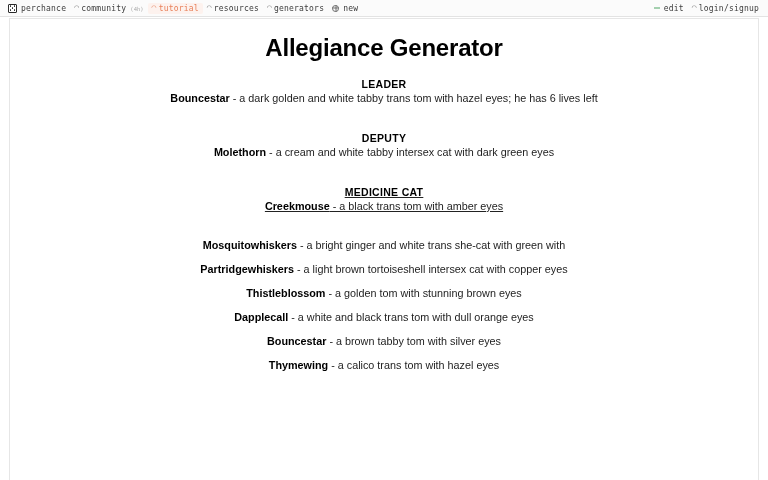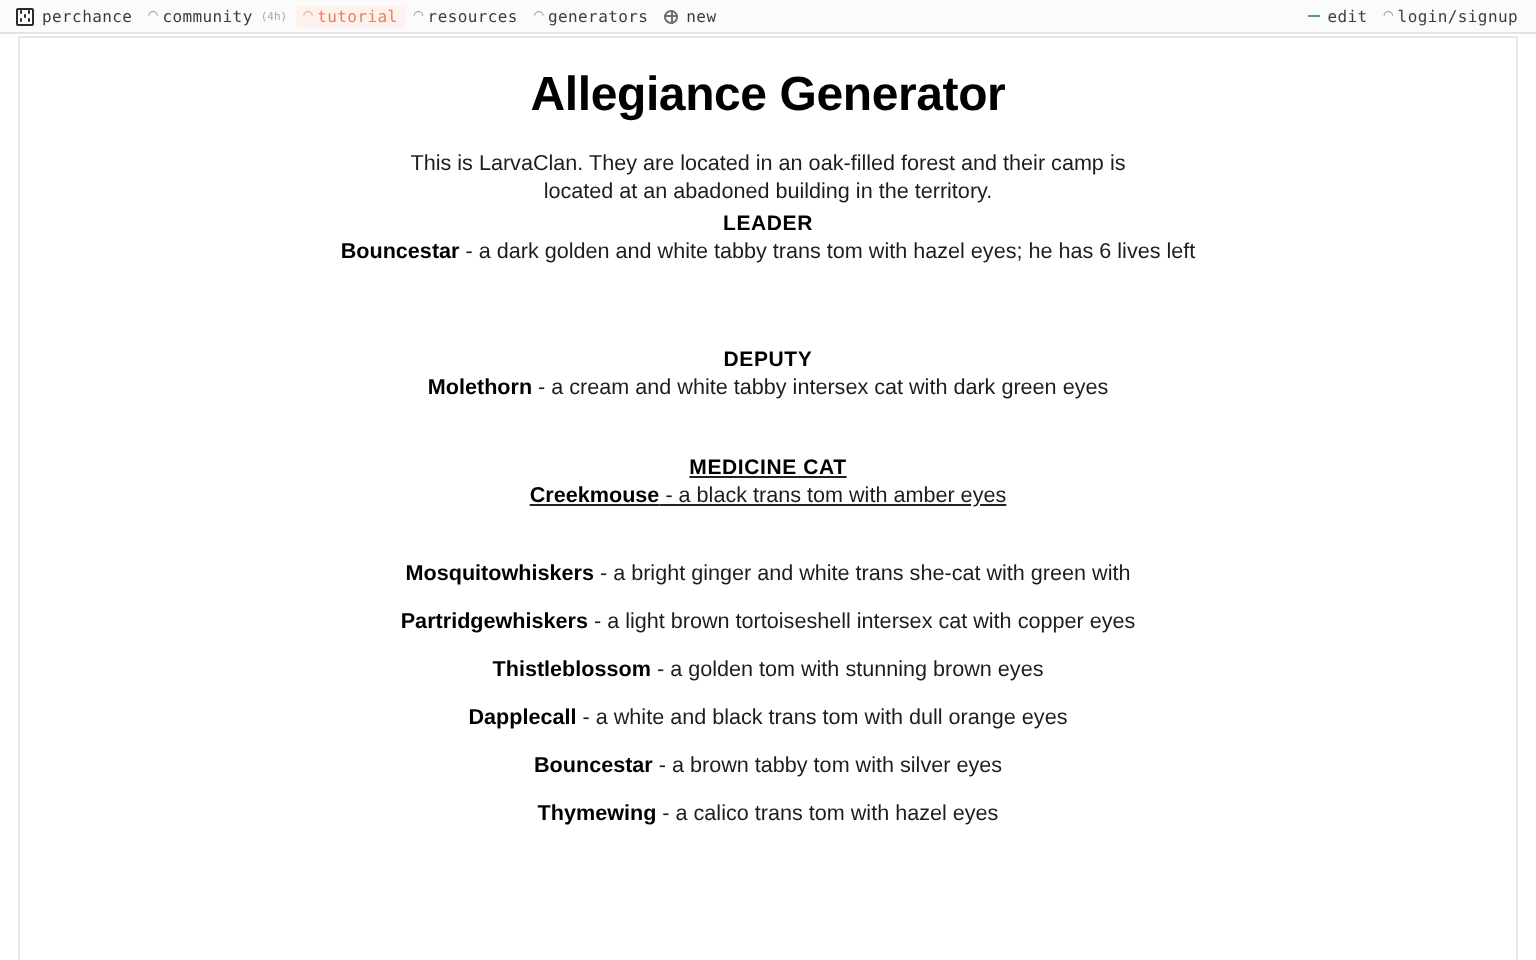--- a/index.html
+++ b/index.html
@@ -181,23 +181,23 @@
     font-size: 10.8px;
     line-height: 13px;
     color: #1d1d1d;
     margin: 0;
     padding: 0;
   }
   .entry + .entry { margin-top: 11px; }
   .entry .nm { font-weight: bold; color: #000000; text-align: right; }
 
   .section.warriors { margin-top: 26px; }
-  .section.deputy   { margin-top: 41px; }
+  .section.deputy   { margin-top: 27px; }
   .section.medicine { margin-top: 27px; text-decoration: underline; }
-  .section.leader { margin-top: 3px; }
+  .section.leader { margin-top: 16px; }
 </style>
 </head>
 <body>
 
 <div class="navbar">
 
   <div class="nav-left">
 
     <a class="nav-item" href="#">
       <span class="logo-mark">
@@ -252,23 +252,20 @@
 
   </div>
 </div>
 
 <div class="frame">
   <div class="frame-inner">
 
     <h1 class="page-title">Allegiance Generator</h1>
 
 
-    <p class="intro">
-      <span>This is </span><span class="nm">LarvaClan</span><span>. They are located in an oak-filled forest and their camp is located at an abadoned building in the territory.</span>
-    </p>
 
     <div class="section leader">
       <div class="section-title">LEADER</div>
       <p class="entry">
         <span class="nm">Bouncestar</span><span> - a dark golden and white tabby trans tom with hazel eyes; he has 6 lives left</span>
       </p>
     </div>
 
     <div class="section deputy">
       <div class="section-title">DEPUTY</div>

